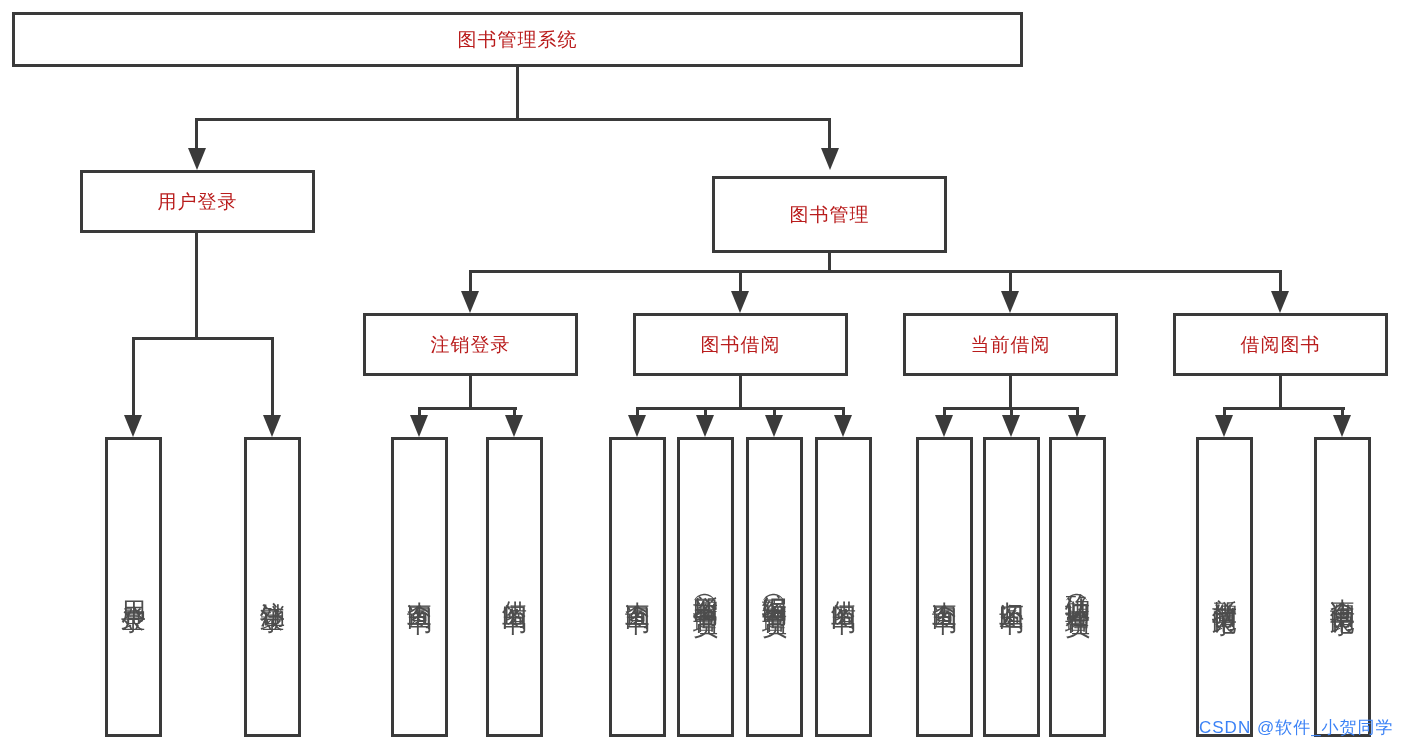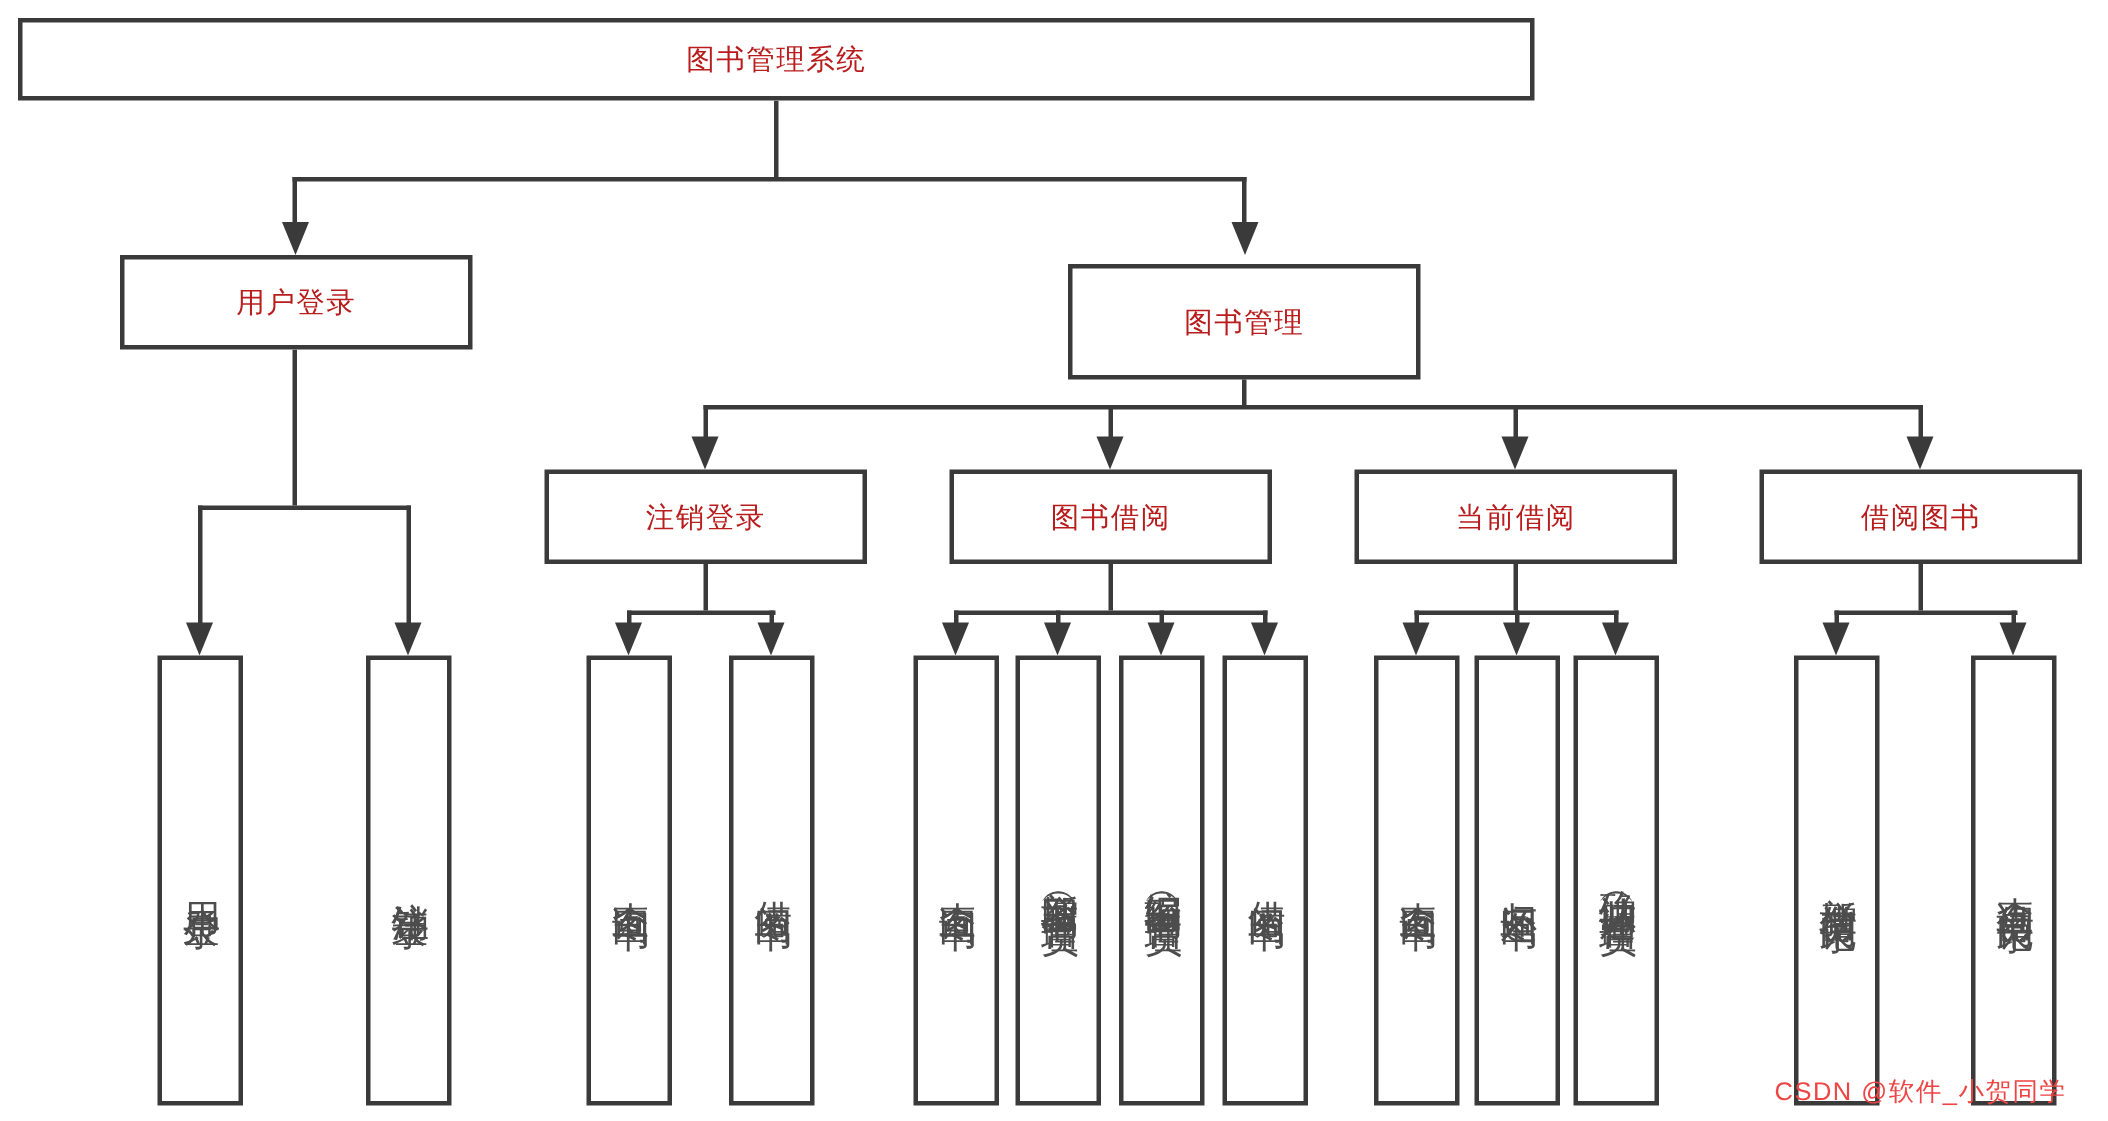--- a/index.html
+++ b/index.html
@@ -14,21 +14,21 @@
   .hlabel { font-size:19px; color:#b91c1c; letter-spacing:1px; white-space:nowrap; }
   .vlabel {
     writing-mode:vertical-rl; text-orientation:mixed;
     font-size:25px; color:#4d4d4d; letter-spacing:3px; line-height:1; white-space:nowrap;
   }
   .vl { position:absolute; width:3px; background:#3a3a3a; }
   .hl { position:absolute; height:3px; background:#3a3a3a; }
   .ar { position:absolute; width:0; height:0;
         border-left:9px solid transparent; border-right:9px solid transparent;
         border-top:22px solid #3a3a3a; }
-  .watermark { position:absolute; font-size:17px; color:#ef4444; letter-spacing:1px; white-space:nowrap; }
+  .watermark { position:absolute; font-size:17px; color:#3b82f6; letter-spacing:1px; white-space:nowrap;margin-left:16px; }
 </style>
 </head>
 <body>
 
 <div class="canvas">
 
   <div class="vl" style="left:516px;top:67px;height:51px"></div>
   <div class="hl" style="left:195px;top:118px;width:636px"></div>
   <div class="vl" style="left:195px;top:118px;height:32px"></div>
   <div class="ar" style="left:188px;top:148px"></div>

